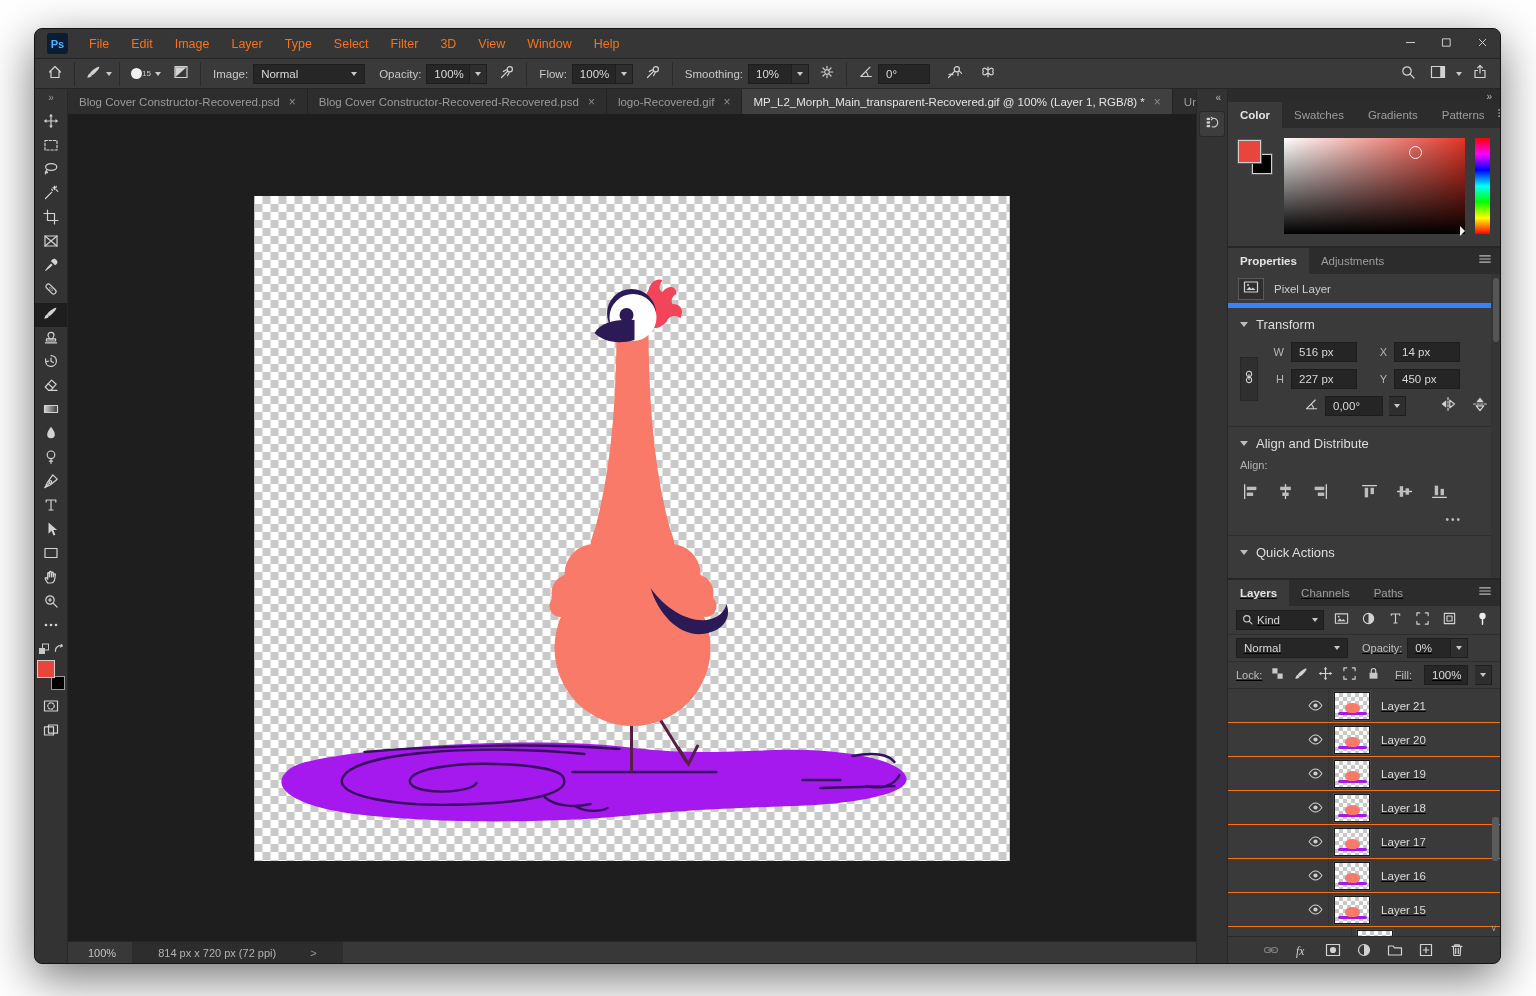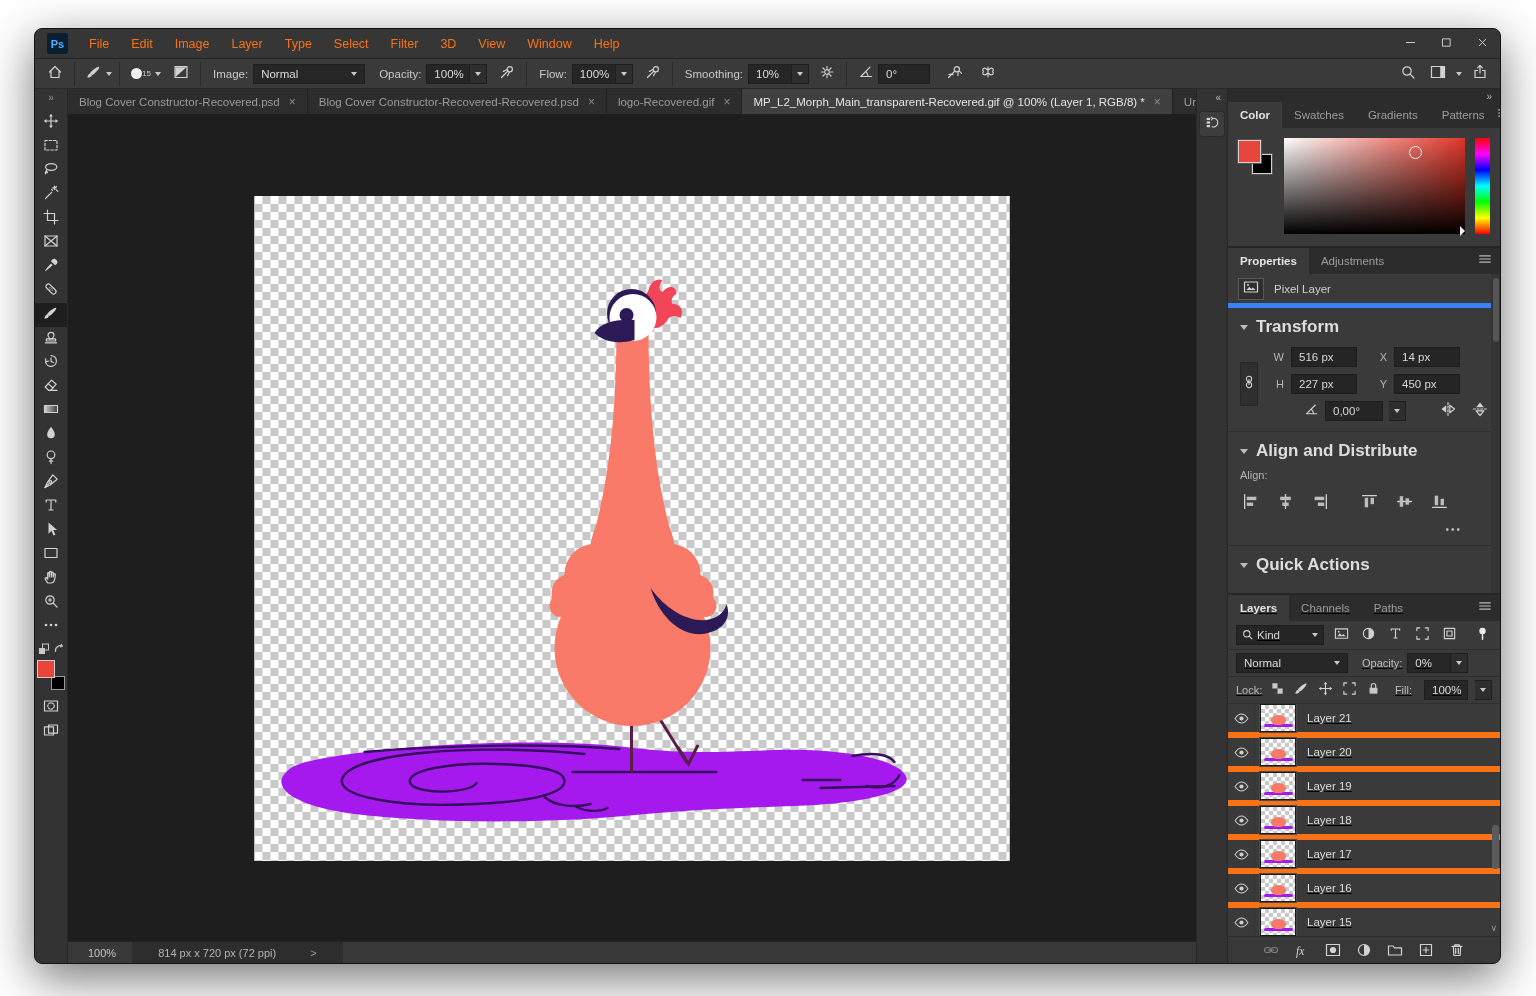--- a/index.html
+++ b/index.html
@@ -75,21 +75,21 @@
   .color-field{flex:1;position:relative;background:linear-gradient(to top,#000,rgba(0,0,0,0)),linear-gradient(to right,#ffffff,#e23527);}
   .picker-ring{position:absolute;left:69%;top:8%;width:13px;height:13px;border:1.6px solid #f2f2f2;border-radius:50%;}
   .field-marker{position:absolute;right:-5px;bottom:-2px;width:0;height:0;border:5px solid transparent;border-left-color:#efefef;}
   .hue-bar{width:15px;flex:0 0 auto;position:relative;background:linear-gradient(to bottom,#ff0000,#ff00ff,#0000ff,#00ffff,#00ff00,#ffff00,#ff0000);}
   
   .prow{display:flex;align-items:center;padding:0 10px;height:34px;border-bottom:5px solid #3b82f6;gap:10px;}
   .pl-badge{width:26px;height:22px;border:1px solid #5a5a5a;background:#2f2f2f;display:flex;align-items:center;justify-content:center;}
   .pl-badge svg{width:16px;height:16px;}
   .prop-text{color:#cfcfcf;font-size:11.5px;}
   .section{border-bottom:1px solid #2e2e2e;padding:9px 12px 10px 12px;}
-  .sec-head{display:flex;align-items:center;gap:8px;color:#dedede;font-size:17px;font-weight:bold;}
+  .sec-head{display:flex;align-items:center;gap:8px;color:#dedede;font-size:13px;font-weight:normal;}
   .sec-chev{width:0;height:0;border-left:4px solid transparent;border-right:4px solid transparent;border-top:5px solid #bdbdbd;}
   .tf-grid{display:flex;margin-top:10px;gap:10px;}
   .link-box{width:26px;height:44px;background:#2f2f2f;border:1px solid #272727;display:flex;align-items:center;justify-content:center;align-self:center;}
   .link-box svg{width:14px;height:16px;}
   .tf-fields{flex:1;}
   .tf-row{display:flex;align-items:center;margin-bottom:7px;}
   .tf-label{width:16px;color:#b5b5b5;font-size:11px;text-align:right;margin-right:7px;}
   .tf-val{width:66px;height:20px;background:#252525;border:1px solid #1d1d1d;color:#d8d8d8;font-size:11.5px;display:flex;align-items:center;padding:0 7px;}
   .angle-row{display:flex;align-items:center;margin-top:3px;padding-left:36px;gap:6px;}
   .angle-row svg{width:15px;height:15px;}
@@ -110,21 +110,21 @@
   .kind-select svg{width:11px;height:11px;}
   .kind-select .chev-d{margin-left:auto;}
   .fbtn{width:20px;height:20px;display:flex;align-items:center;justify-content:center;}
   .fbtn svg{width:15px;height:15px;}
   .fpin{margin-left:6px;}
   .blend-row{height:27px;display:flex;align-items:center;padding:0 8px;border-bottom:1px solid #2e2e2e;background:#3a3a3a;flex:0 0 auto;}
   .lock-row{height:27px;display:flex;align-items:center;padding:0 8px;border-bottom:1px solid #2e2e2e;background:#3a3a3a;flex:0 0 auto;gap:7px;}
   .lock-row .fbtn{width:17px;}
   .small-label{color:#bdbdbd;font-size:11px;white-space:nowrap;}
   .layers-list{flex:1;background:#3a3a3a;overflow:hidden;position:relative;}
-  .layer-row{height:34px;display:flex;align-items:center;border-bottom:6px solid #f97316;}
+  .layer-row{height:34px;display:flex;align-items:center;border-bottom:1px solid #f97316;justify-content:center;}
   .eye-cell{width:27px;height:100%;display:flex;align-items:center;justify-content:center;border-right:1px solid #333333;}
   .eye-cell svg{width:15px;height:11px;}
   .thumb{width:36px;height:28px;margin-left:5px;border:1px solid #1a1a1a;outline:1px solid #4a4a4a;position:relative;overflow:hidden;background-color:#fff;background-image:conic-gradient(#c9c9c9 0 25%,#fff 0 50%,#c9c9c9 0 75%,#fff 0);background-size:8px 8px;flex:0 0 auto;}
   .thumb .pud{position:absolute;left:3px;bottom:4px;width:29px;height:3px;background:#a519ef;border-radius:2px;}
   .thumb .blob{position:absolute;left:10px;bottom:6px;width:15px;height:10px;background:#f97a69;border-radius:55% 55% 45% 45%;}
   .layer-name{margin-left:11px;font-size:11.5px;color:#dcdcdc;}
   .layers-scrollthumb{position:absolute;right:1px;top:52%;width:7px;height:44px;background:#5b5b5b;border-radius:3px;}
   .list-chev{position:absolute;right:3px;bottom:3px;color:#9a9a9a;font-size:9px;}
   .layers-bottom{height:27px;background:#383838;border-top:1px solid #2a2a2a;display:flex;align-items:center;justify-content:center;gap:15px;flex:0 0 auto;}
   .layers-bottom span{display:flex;}

